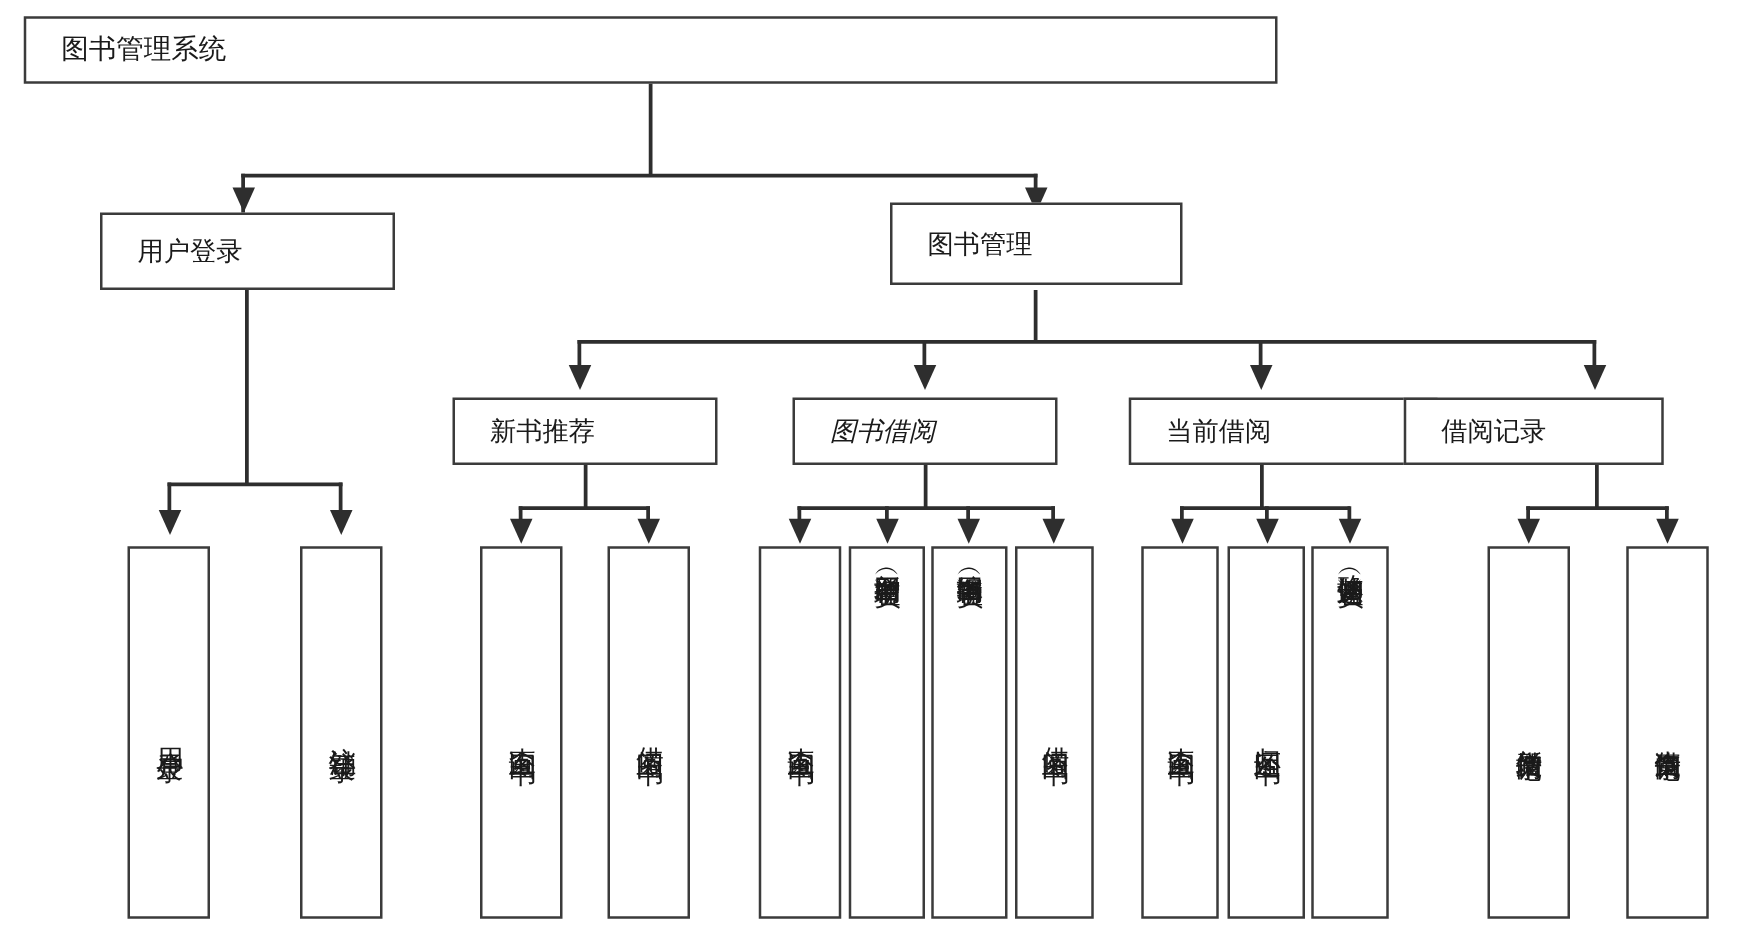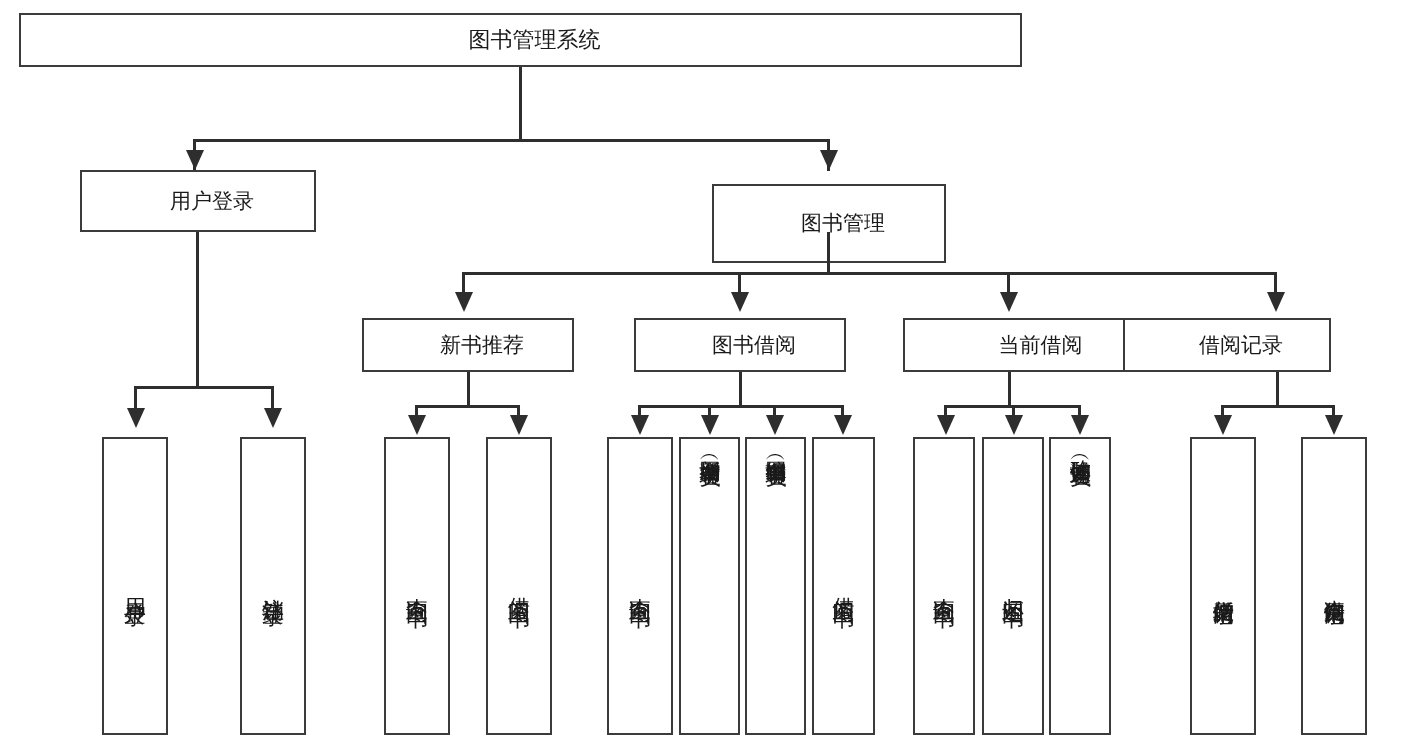--- a/index.html
+++ b/index.html
@@ -17,21 +17,20 @@
     background: #ffffff;
     overflow: hidden;
   }
   .node {
     position: absolute;
     box-sizing: border-box;
     border: 2px solid #3b3b3b;
     background: #ffffff;
     display: flex;
     align-items: center;
-    justify-content: center;
     color: #1a1a1a;
     line-height: 1.18;
     padding-left: 28px;
   }
   .node.root {
     font-size: 22px;
   }
   .node.level2 {
     font-size: 21px;
   }
@@ -97,21 +96,21 @@
 
   <div class="connector v" style="left:193px; top:139px; width:3px; height:32px;"></div>
   <div class="arrow" style="left:186px; top:150px;"></div>
 
   <div class="connector v" style="left:827px; top:139px; width:3px; height:32px;"></div>
   <div class="arrow" style="left:820px; top:150px;"></div>
 
   <div class="node level2" style="left:80px; top:170px; width:236px; height:62px;">
     <span class="node-label">用户登录</span>
   </div>
-  <div class="node level2" style="left:712px; top:184px; width:234px; height:79px;">
+  <div class="node level2" style="left:712px; top:162px; width:234px; height:66px;">
     <span class="node-label">图书管理</span>
   </div>
 
   <div class="connector v" style="left:196px; top:232px; width:3px; height:156px;"></div>
   <div class="connector h" style="left:134px; top:386px; width:140px; height:3px;"></div>
   <div class="connector v" style="left:134px; top:386px; width:3px; height:32px;"></div>
   <div class="arrow" style="left:127px; top:408px;"></div>
   <div class="connector v" style="left:271px; top:386px; width:3px; height:32px;"></div>
   <div class="arrow" style="left:264px; top:408px;"></div>
 
@@ -122,21 +121,21 @@
   <div class="connector v" style="left:738px; top:272px; width:3px; height:32px;"></div>
   <div class="arrow" style="left:731px; top:292px;"></div>
   <div class="connector v" style="left:1007px; top:272px; width:3px; height:32px;"></div>
   <div class="arrow" style="left:1000px; top:292px;"></div>
   <div class="connector v" style="left:1274px; top:272px; width:3px; height:32px;"></div>
   <div class="arrow" style="left:1267px; top:292px;"></div>
 
   <div class="node level2" style="left:362px; top:318px; width:212px; height:54px;">
     <span class="node-label">新书推荐</span>
   </div>
-  <div class="node level2" style="left:634px; top:318px; width:212px; height:54px;">
+  <div class="node level2" style="left:634px; top:318px; width:212px; height:54px;font-style:italic;">
     <span class="node-label">图书借阅</span>
   </div>
   <div class="node level2" style="left:903px; top:318px; width:247px; height:54px;">
     <span class="node-label">当前借阅</span>
   </div>
   <div class="node level2" style="left:1123px; top:318px; width:208px; height:54px;">
     <span class="node-label">借阅记录</span>
   </div>
 
   <div class="connector v" style="left:467px; top:372px; width:3px; height:35px;"></div>

